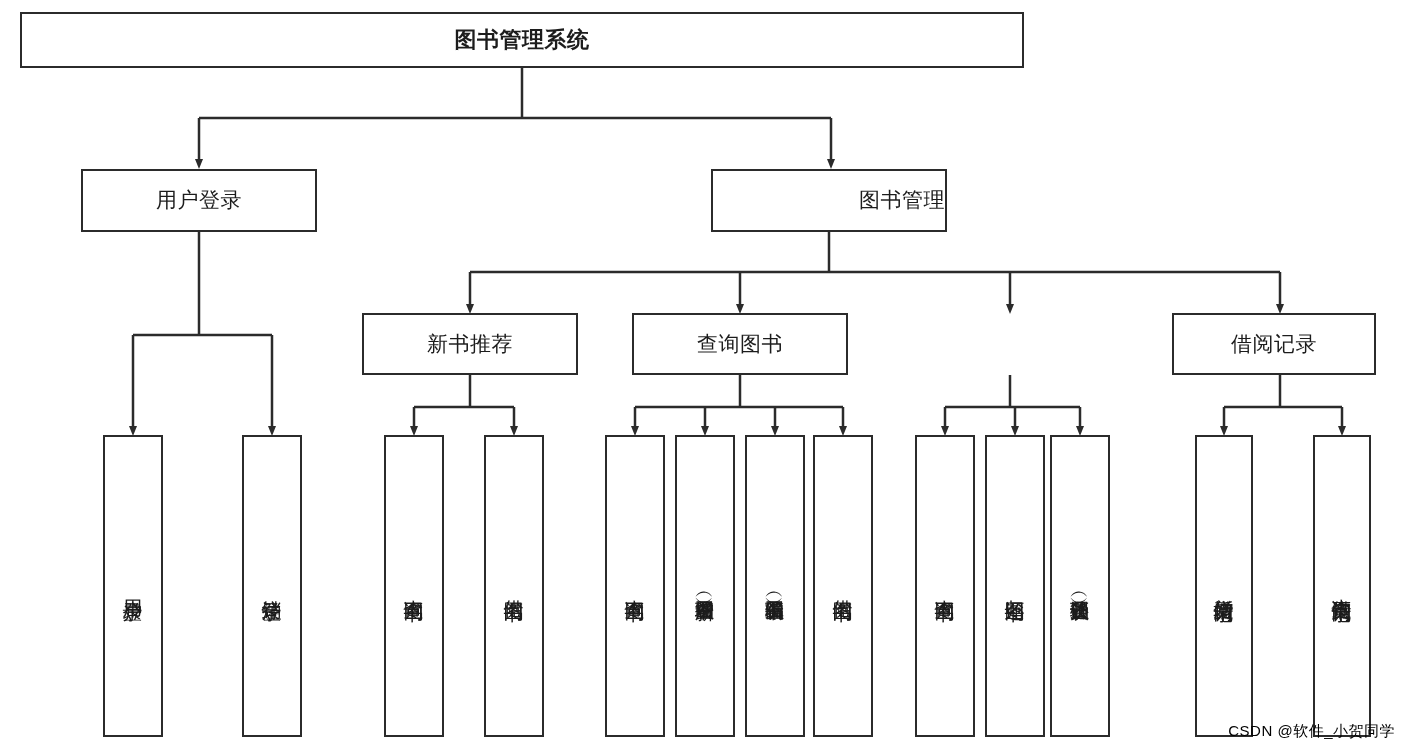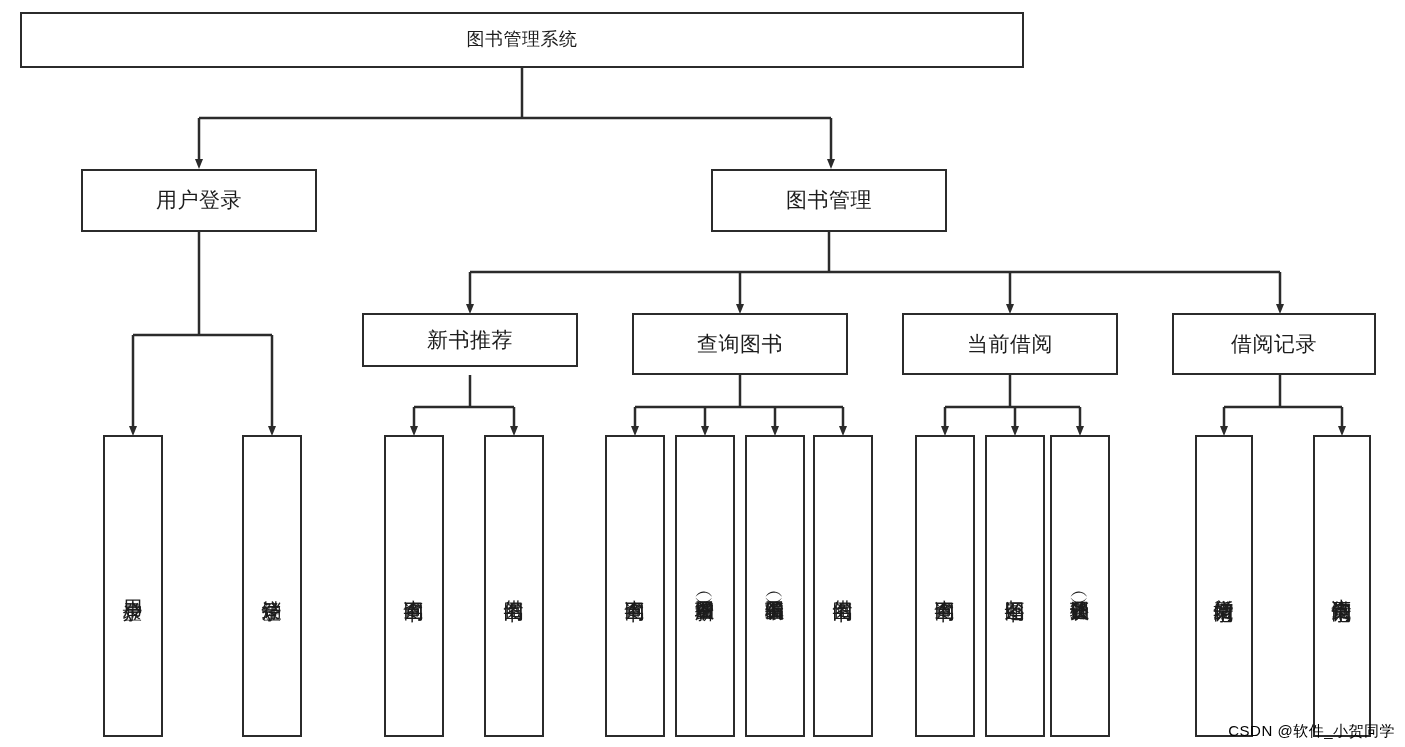--- a/index.html
+++ b/index.html
@@ -41,21 +41,22 @@
     text-align: center;
     line-height: 1.08;
   }
   
   .node.h .label {
     font-size: 21px;
     letter-spacing: 0.5px;
     white-space: nowrap;
   }
   .node.h.title .label {
-    font-size: 18px;
+    font-size: 22px;
+    font-weight: bold;
   }
   
   .node.v {
     align-items: center;
     justify-content: center;
   }
   .node.v .label {
     writing-mode: vertical-rl;
     text-orientation: upright;
     font-size: 20px;
@@ -133,32 +134,29 @@
     </g>
   </svg>
 
   <div class="node h title" style="left:20px; top:12px; width:1004px; height:56px;">
     <span class="label">图书管理系统</span>
   </div>
 
   <div class="node h" style="left:81px; top:169px; width:236px; height:63px;">
     <span class="label">用户登录</span>
   </div>
-  <div class="node h" style="left:711px; top:169px; width:236px; height:63px;">
+  <div class="node h" style="left:711px; top:169px; width:236px; height:63px;justify-content:flex-end;">
     <span class="label">图书管理</span>
   </div>
 
-  <div class="node h" style="left:362px; top:313px; width:216px; height:54px;">
+  <div class="node h" style="left:362px; top:313px; width:216px; height:62px;">
     <span class="label">新书推荐</span>
   </div>
   <div class="node h" style="left:632px; top:313px; width:216px; height:62px;">
     <span class="label">查询图书</span>
-  </div>
-  <div class="node h" style="left:902px; top:313px; width:216px; height:62px;">
-    <span class="label">当前借阅</span>
   </div>
   <div class="node h" style="left:1172px; top:313px; width:204px; height:62px;">
     <span class="label">借阅记录</span>
   </div>
 
   <div class="node v" style="left:103px; top:435px; width:60px; height:302px;">
     <span class="label">用户登录</span>
   </div>
   <div class="node v" style="left:242px; top:435px; width:60px; height:302px;">
     <span class="label">注销登录</span>

